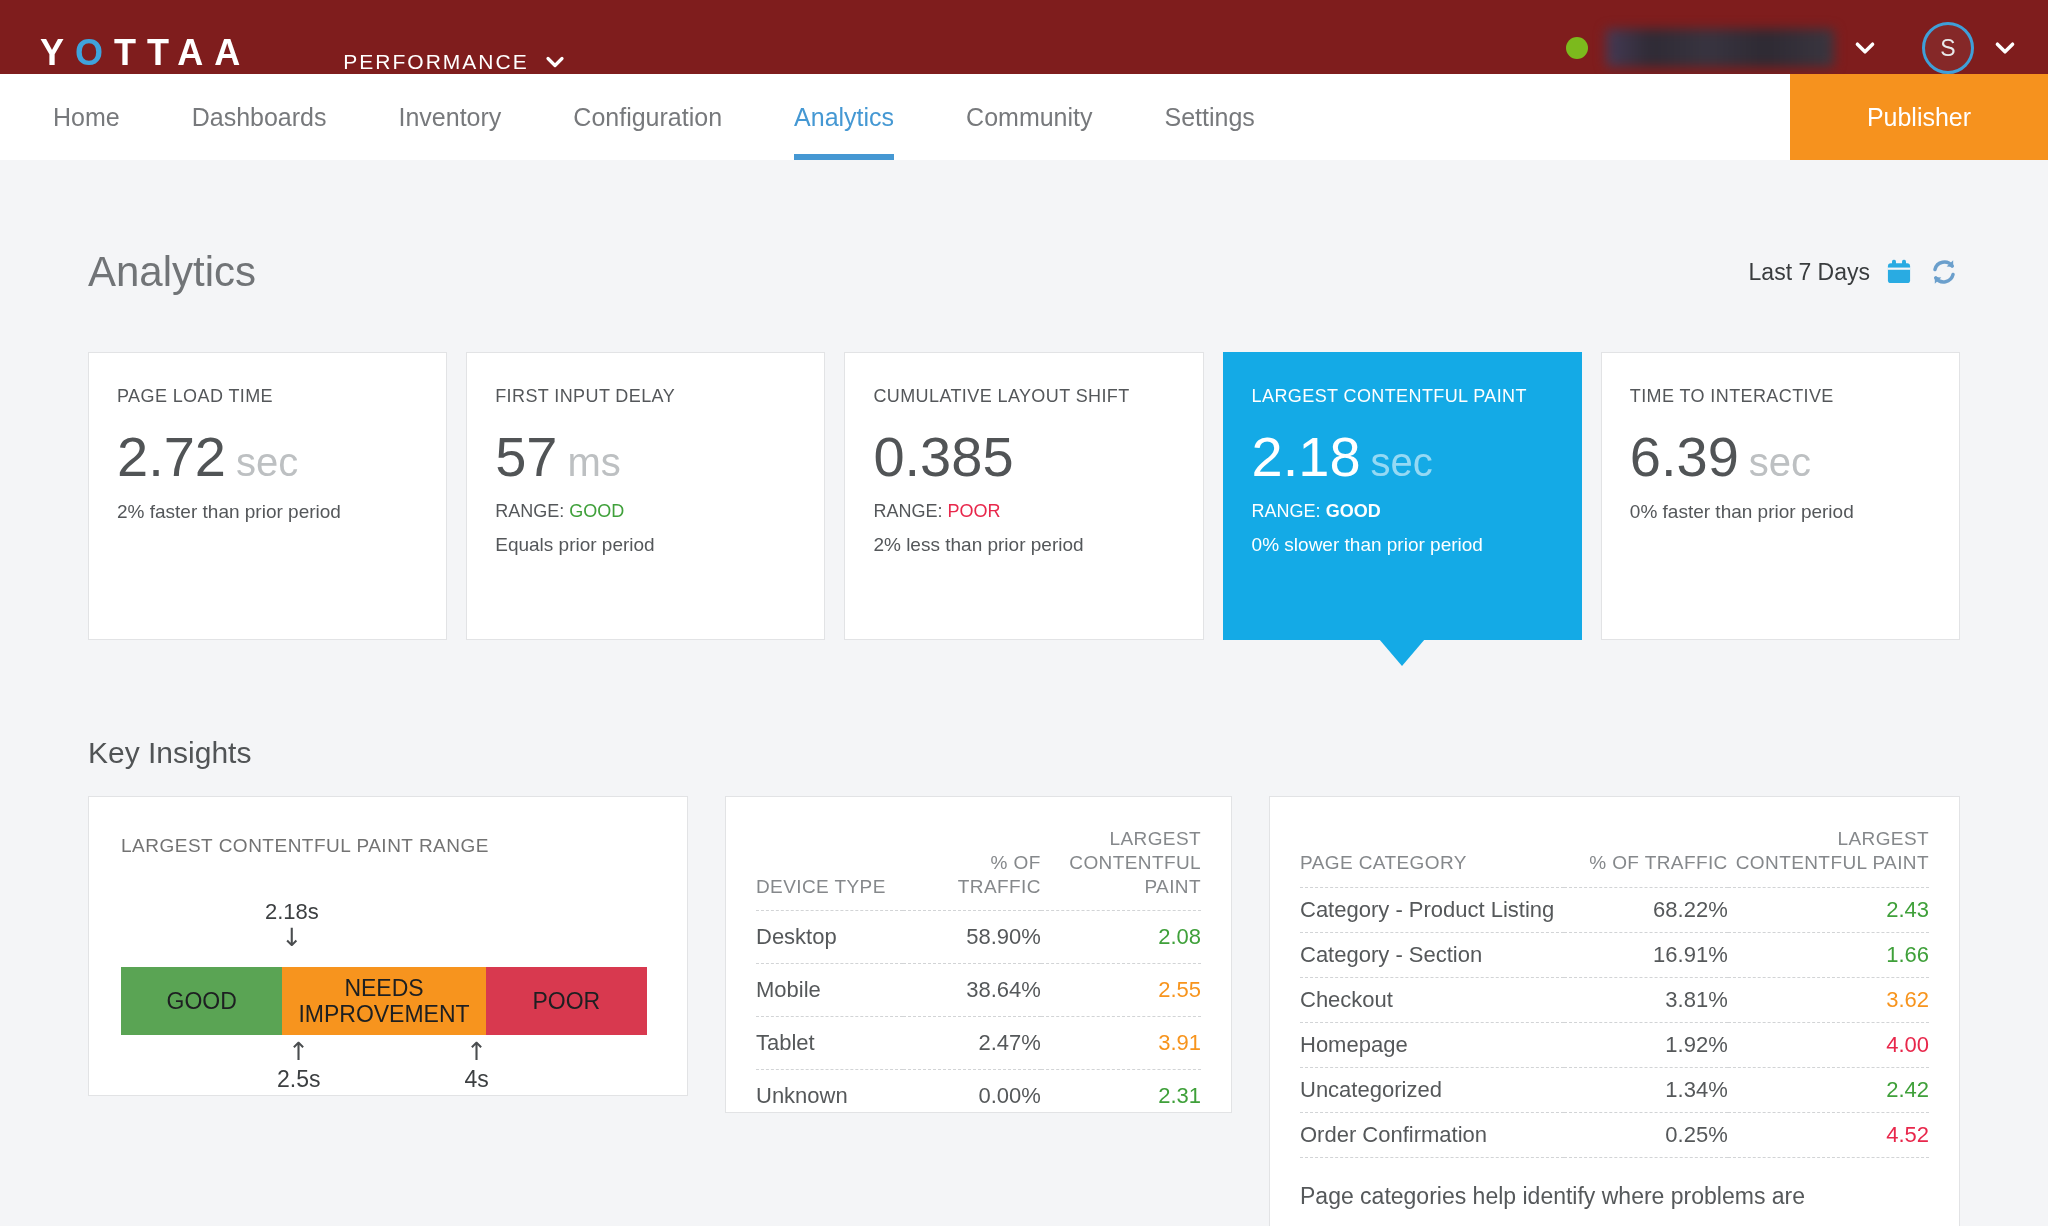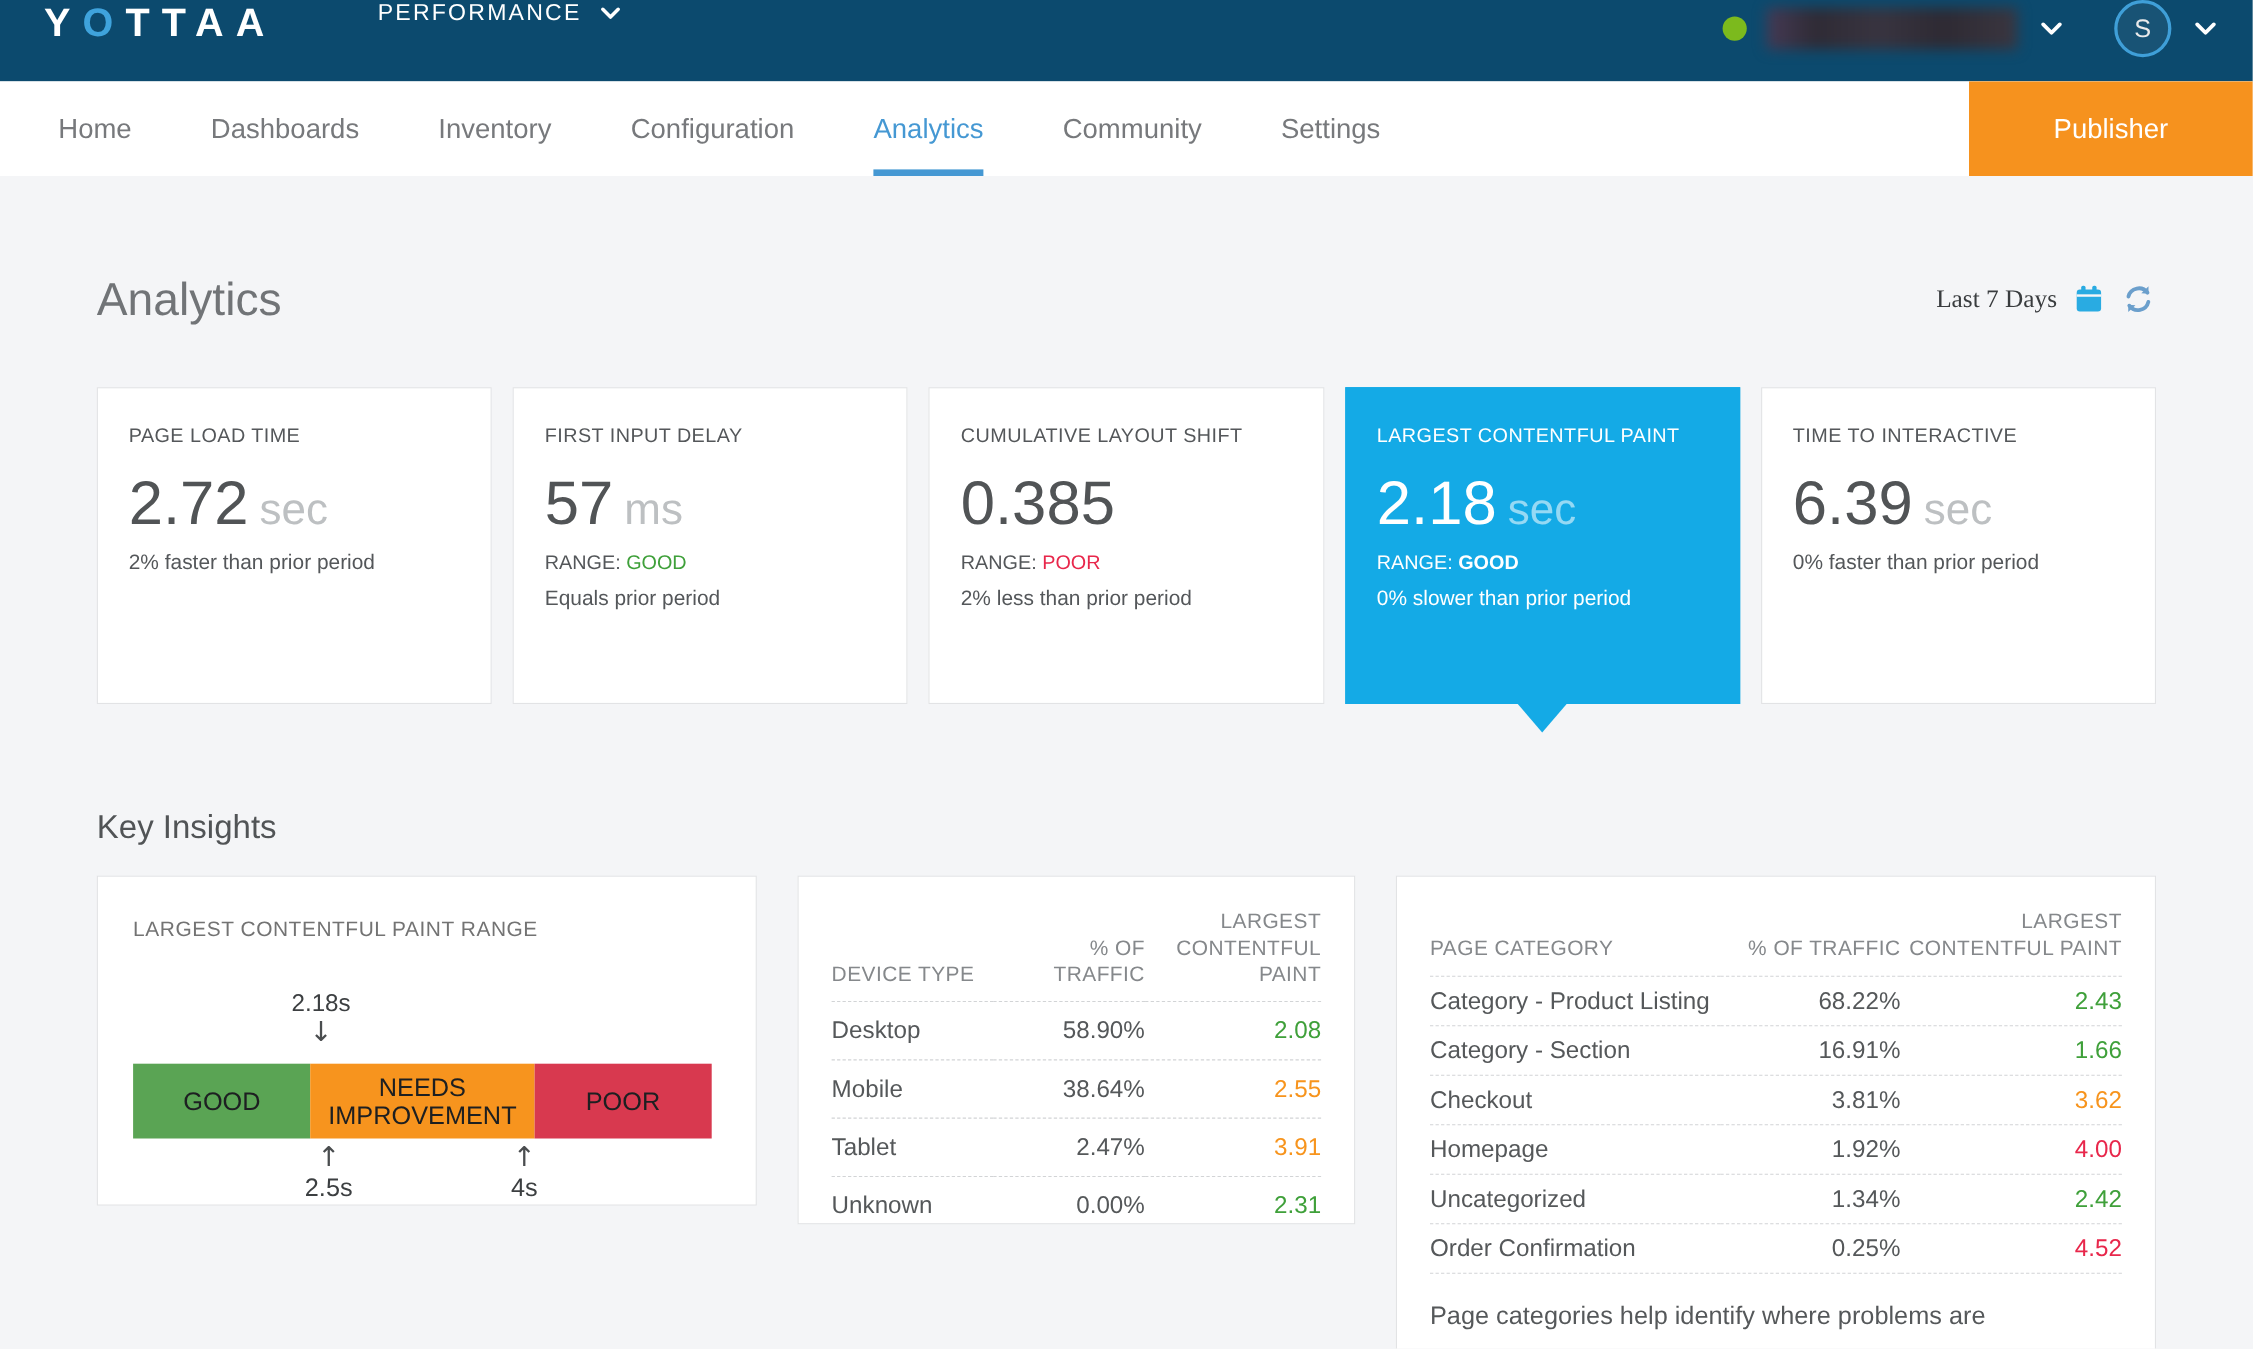--- a/index.html
+++ b/index.html
@@ -1,20 +1,20 @@
 <!DOCTYPE html>
 <html><head>
 <meta charset="utf-8">
 <style>
   * { margin:0; padding:0; box-sizing:border-box; }
   html,body { width:2048px; height:1226px; overflow:hidden; background:#f4f5f7;
               font-family:"Liberation Sans","DejaVu Sans",sans-serif; color:#55585a; }
 
   
-  .navbar { height:74px; background:#0c4a6e; display:flex; align-items:flex-start; padding:0 30px 0 40px; }
+  .navbar { height:74px; background:#7f1d1d; display:flex; align-items:flex-end; padding:0 30px 0 40px; }
   .logo { font-size:36px; font-weight:bold; letter-spacing:11px; color:#ffffff; cursor:pointer; white-space:nowrap; }
   .logo .accent { color:#3fa3dc; }
   .product-menu { display:flex; align-items:center; gap:14px; margin-left:92px; cursor:pointer; }
   .product-menu .pm-label { color:#ffffff; font-size:21px; letter-spacing:2px; }
   .nav-right { margin-left:auto; display:flex; align-items:center; gap:18px; }
   .status-dot { width:22px; height:22px; border-radius:50%; background:#7cba1d; }
   .account-blur { width:228px; height:38px; border-radius:3px; filter:blur(6px);
       background:linear-gradient(90deg,#453a55,#2f2b35 20%,#383440 45%,#2e2a33 70%,#3a3640); }
   .avatar { width:52px; height:52px; border-radius:50%; border:3px solid #3f9fd8; margin-left:26px;
             display:flex; align-items:center; justify-content:center;
@@ -29,21 +29,21 @@
   .tab.active::after { content:""; position:absolute; left:0; right:0; bottom:0; height:6px; background:#4598d3; }
   .publisher-btn { position:absolute; right:0; top:0; bottom:0; width:258px; background:#f6921e;
                    display:flex; align-items:center; justify-content:center; color:#ffffff;
                    font-size:25px; cursor:pointer; }
 
   
   .content { padding:0 88px; position:relative; }
   .title-row { margin-top:88px; display:flex; align-items:center; justify-content:space-between; }
   .page-title { font-size:42px; color:#717477; }
   .range-controls { display:flex; align-items:center; gap:15px; }
-  .range-label { font-size:23px; color:#393c3e; cursor:pointer;font-family:Liberation Serif, serif; }
+  .range-label { font-size:23px; color:#393c3e; cursor:pointer; }
   .icon-btn { cursor:pointer; display:flex; align-items:center; }
 
   
   .metric-row { margin-top:56px; display:flex; gap:19px; }
   .mcard { flex:1 1 0; height:288px; background:#ffffff; border:1px solid #e2e3e5; padding:32px 28px;
            position:relative; cursor:pointer; }
   .mcard-label { font-size:18px; letter-spacing:.4px; color:#54575a; line-height:1.3; }
   .mcard-value-row { margin-top:16px; display:flex; align-items:baseline; }
   .mcard-value { font-size:56px; color:#515456; }
   .mcard-unit { font-size:40px; color:#bdc0c2; margin-left:10px; }

